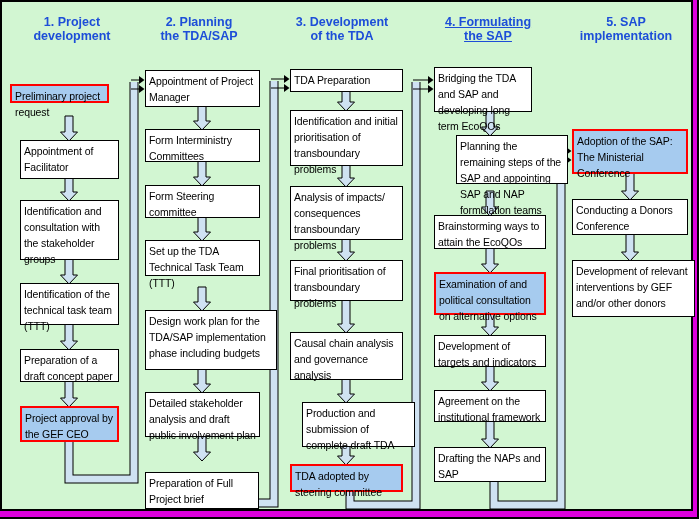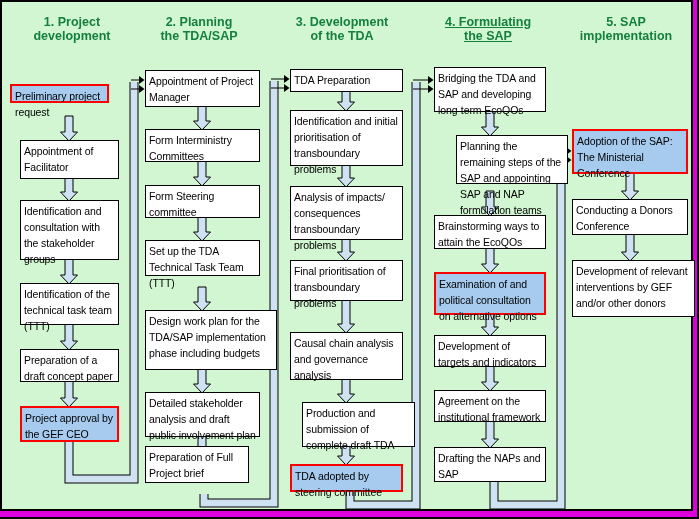--- a/index.html
+++ b/index.html
@@ -3,21 +3,21 @@
 <meta charset="utf-8">
 <style>
   html,body{margin:0;padding:0;}
   body{font-family:"Liberation Sans","DejaVu Sans",sans-serif;background:#888;}
   .stage{position:relative;width:699px;height:519px;background:#000;overflow:hidden;}
   .magenta-frame{position:absolute;left:0;top:0;width:697px;height:517px;background:#dd00dd;}
   .canvas{position:absolute;left:0;top:0;width:693px;height:511px;box-sizing:border-box;
           border:2px solid #000;background:#d2f6d2;}
   .layer-svg{position:absolute;left:0;top:0;z-index:1;}
   .col-title{position:absolute;z-index:2;width:130px;text-align:center;font-weight:bold;
-             font-size:12.5px;line-height:14px;color:#15803d;white-space:pre-line;}
+             font-size:12.5px;line-height:14px;color:#1d4ed8;white-space:pre-line;}
   .flow-box{position:absolute;z-index:2;box-sizing:border-box;background:#fff;
             border:1px solid #000;font-size:10.5px;line-height:16px;color:#000;
             padding:2px 3px;letter-spacing:-0.1px;overflow:visible;}
   .flow-box.highlight{background:#a6cbef;border:2px solid #ff0000;}
 </style>
 </head>
 <body>
 
 <div class="stage">
   <div class="magenta-frame"></div>
@@ -83,33 +83,33 @@
         <div class="flow-box" style="left: 18px; top: 347px; width: 99px; height: 33px;">Preparation of a draft concept paper</div>
         <div class="flow-box highlight" style="left: 18px; top: 404px; width: 99px; height: 36px;">Project approval by the GEF CEO</div>
         <div class="col-title" style="left: 132px; top: 13px;">2. Planning
 the TDA/SAP</div>
         <div class="flow-box" style="left: 143px; top: 68px; width: 115px; height: 37px;">Appointment of Project Manager</div>
         <div class="flow-box" style="left: 143px; top: 127px; width: 115px; height: 33px;">Form Interministry Committees</div>
         <div class="flow-box" style="left: 143px; top: 183px; width: 115px; height: 33px;">Form Steering committee</div>
         <div class="flow-box" style="left: 143px; top: 238px; width: 115px; height: 36px;">Set up the TDA Technical Task Team (TTT)</div>
         <div class="flow-box" style="left: 143px; top: 308px; width: 132px; height: 60px;">Design work plan for the TDA/SAP implementation phase including budgets</div>
         <div class="flow-box" style="left: 143px; top: 390px; width: 115px; height: 45px;">Detailed stakeholder analysis and draft public involvement plan</div>
-        <div class="flow-box" style="left: 143px; top: 444px; width: 104px; height: 37px;">Preparation of Full Project brief</div>
+        <div class="flow-box" style="left: 143px; top: 470px; width: 114px; height: 37px;">Preparation of Full Project brief</div>
         <div class="col-title" style="left: 275px; top: 13px;">3. Development
 of the TDA</div>
         <div class="flow-box" style="left: 288px; top: 67px; width: 113px; height: 23px;">TDA Preparation</div>
         <div class="flow-box" style="left: 288px; top: 108px; width: 113px; height: 56px;">Identification and initial prioritisation of transboundary problems</div>
         <div class="flow-box" style="left: 288px; top: 184px; width: 113px; height: 54px;">Analysis of impacts/ consequences transboundary problems</div>
         <div class="flow-box" style="left: 288px; top: 258px; width: 113px; height: 41px;">Final prioritisation of transboundary problems</div>
         <div class="flow-box" style="left: 288px; top: 330px; width: 113px; height: 48px;">Causal chain analysis and governance analysis</div>
         <div class="flow-box" style="left: 288px; top: 400px; width: 113px; height: 45px; margin-left: 12px;">Production and submission of complete draft TDA</div>
         <div class="flow-box highlight" style="left: 288px; top: 462px; width: 113px; height: 28px;">TDA adopted by steering committee</div>
         <div class="col-title" style="left: 421px; top: 13px; text-decoration: underline;">4. Formulating
 the SAP</div>
-        <div class="flow-box" style="left: 432px; top: 65px; width: 112px; height: 45px;">Bridging the TDA and SAP and developing long-term EcoQOs</div>
+        <div class="flow-box" style="left: 432px; top: 65px; width: 98px; height: 45px;">Bridging the TDA and SAP and developing long-term EcoQOs</div>
         <div class="flow-box" style="left: 454px; top: 133px; width: 112px; height: 49px;">Planning the remaining steps of the SAP and appointing SAP and NAP formulation teams</div>
         <div class="flow-box" style="left: 432px; top: 213px; width: 112px; height: 34px;">Brainstorming ways to attain the EcoQOs</div>
         <div class="flow-box highlight" style="left: 432px; top: 270px; width: 112px; height: 43px;">Examination of and political consultation on alternative options</div>
         <div class="flow-box" style="left: 432px; top: 333px; width: 112px; height: 32px;">Development of targets and indicators</div>
         <div class="flow-box" style="left: 432px; top: 388px; width: 112px; height: 32px;">Agreement on the institutional framework</div>
         <div class="flow-box" style="left: 432px; top: 445px; width: 112px; height: 35px;">Drafting the NAPs and SAP</div>
         <div class="col-title" style="left: 559px; top: 13px;">5. SAP
 implementation</div>
         <div class="flow-box highlight" style="left: 570px; top: 127px; width: 116px; height: 45px;">Adoption of the SAP: The Ministerial Conference</div>
         <div class="flow-box" style="left: 570px; top: 197px; width: 116px; height: 36px;">Conducting a Donors Conference</div>

